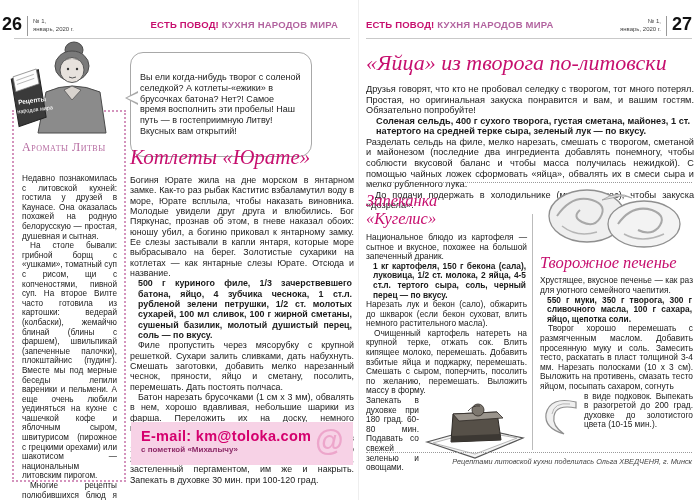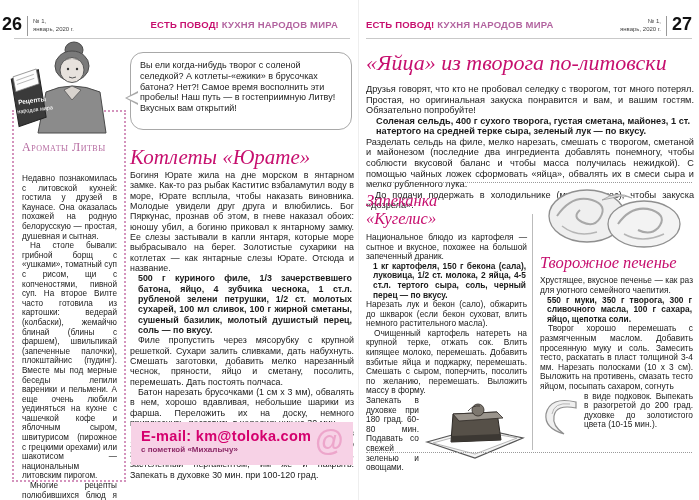--- a/index.html
+++ b/index.html
@@ -23,28 +23,28 @@
   
   .sidebar{position:absolute;left:12px;top:110px;width:114px;height:372px;border:2px dotted #d493bd;
            padding:28px 7px 5px 8px;font-size:8.2px;line-height:1.17;text-align:justify;background:transparent}
   .sidebar h3{font-family:"Liberation Serif",serif;font-variant:small-caps;font-weight:normal;
               font-size:12px;color:#b4689f;letter-spacing:.5px;margin-bottom:20px;text-align:left}
   .sidebar p+p{text-indent:8px}
   .sidebar .sig{margin-top:3px;font-style:italic;font-size:7.2px;text-align:right;color:#333}
 
   .woman{position:absolute;left:8px;top:40px;width:120px;height:94px}
 
-  .bubble{position:absolute;left:130px;top:52px;width:222px;min-height:78px;border:1.5px solid #a8a8a8;
-          border-radius:13px;padding:7px 9px;font-size:9px;line-height:1.2;color:#222;background:#fff}
+  .bubble{position:absolute;left:130px;top:52px;width:182px;min-height:78px;border:1.5px solid #a8a8a8;
+          border-radius:13px;padding:19px 9px;font-size:9px;line-height:1.2;color:#222;background:#fff}
   .bubble::before{content:"";position:absolute;left:-13px;top:38px;border:7px solid transparent;border-right:13px solid #a8a8a8}
   .bubble::after{content:"";position:absolute;left:-9px;top:40px;border:5px solid transparent;border-right:11px solid #fff}
 
   .main-left{position:absolute;left:130px;top:145px;width:224px}
   .rtitle{font-family:"Liberation Serif",serif;font-style:italic;font-weight:normal;color:#c60f6e}
-  .main-left .rtitle{font-size:21px;}
+  .main-left .rtitle{font-size:21px;margin-bottom:5px}
   .main-left p{font-size:8.9px;line-height:1.16;text-align:justify}
   .main-left p+p{text-indent:8px}
   .ing{font-weight:bold;padding-left:8px;padding-right:2px;text-indent:0 !important}
 
   .emailbox{position:absolute;left:131px;top:422px;width:222px;height:43px;background:#f7d2e6;padding:6px 10px 0}
   .emailbox .email{font-size:14.5px;font-weight:bold;color:#d4006e;letter-spacing:.3px;font-family:"Liberation Sans",sans-serif}
   .emailbox .note{font-size:8px;font-weight:bold;color:#8d2b68;margin-top:1px}
   .emailbox .at{position:absolute;right:10px;top:3px;font-size:29px;font-weight:bold;font-style:italic;color:#eda6cb}
 
   
@@ -206,13 +206,14 @@
     <p>
       <svg class="shoe-float" viewBox="0 0 40 44">
         <path d="M36,8 Q10,2 6,20 Q4,34 24,40 Q12,32 14,22 Q16,10 36,14 Z" fill="#f0f0f0" stroke="#8f8f8f" stroke-width="1.2"></path>
         <path d="M30,10 Q14,8 12,20" fill="none" stroke="#b5b5b5" stroke-width="1"></path>
       </svg>
       <span>в виде подковок. Выпекать в разогретой до 200 град. духовке до золотистого цвета (10-15 мин.).</span>
     </p>
   </div>
 
   <div class="dotrule" style="left:366px;top:452px;width:326px"></div>
+  <div class="credit">Рецептами литовской кухни поделилась Ольга ХВЕДЧЕНЯ, г. Минск</div>
 </div>
 
 </body></html>

